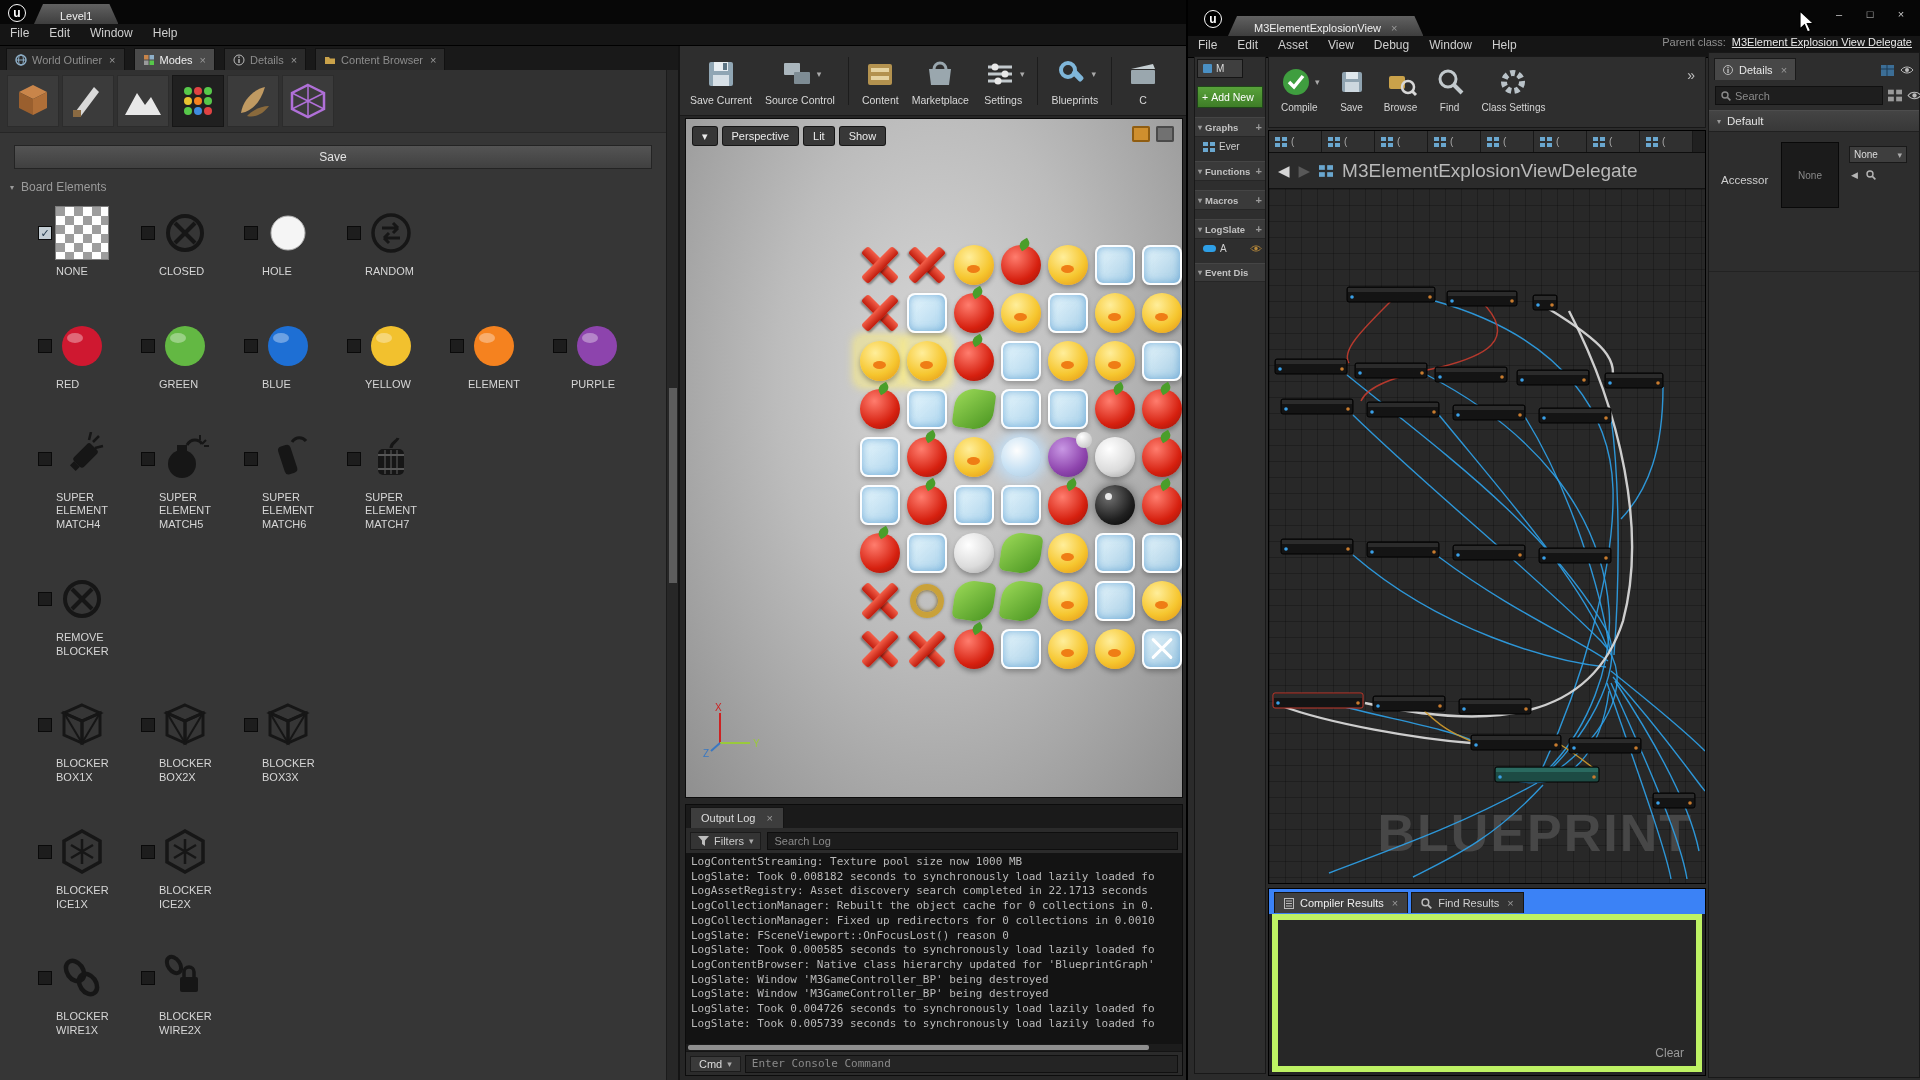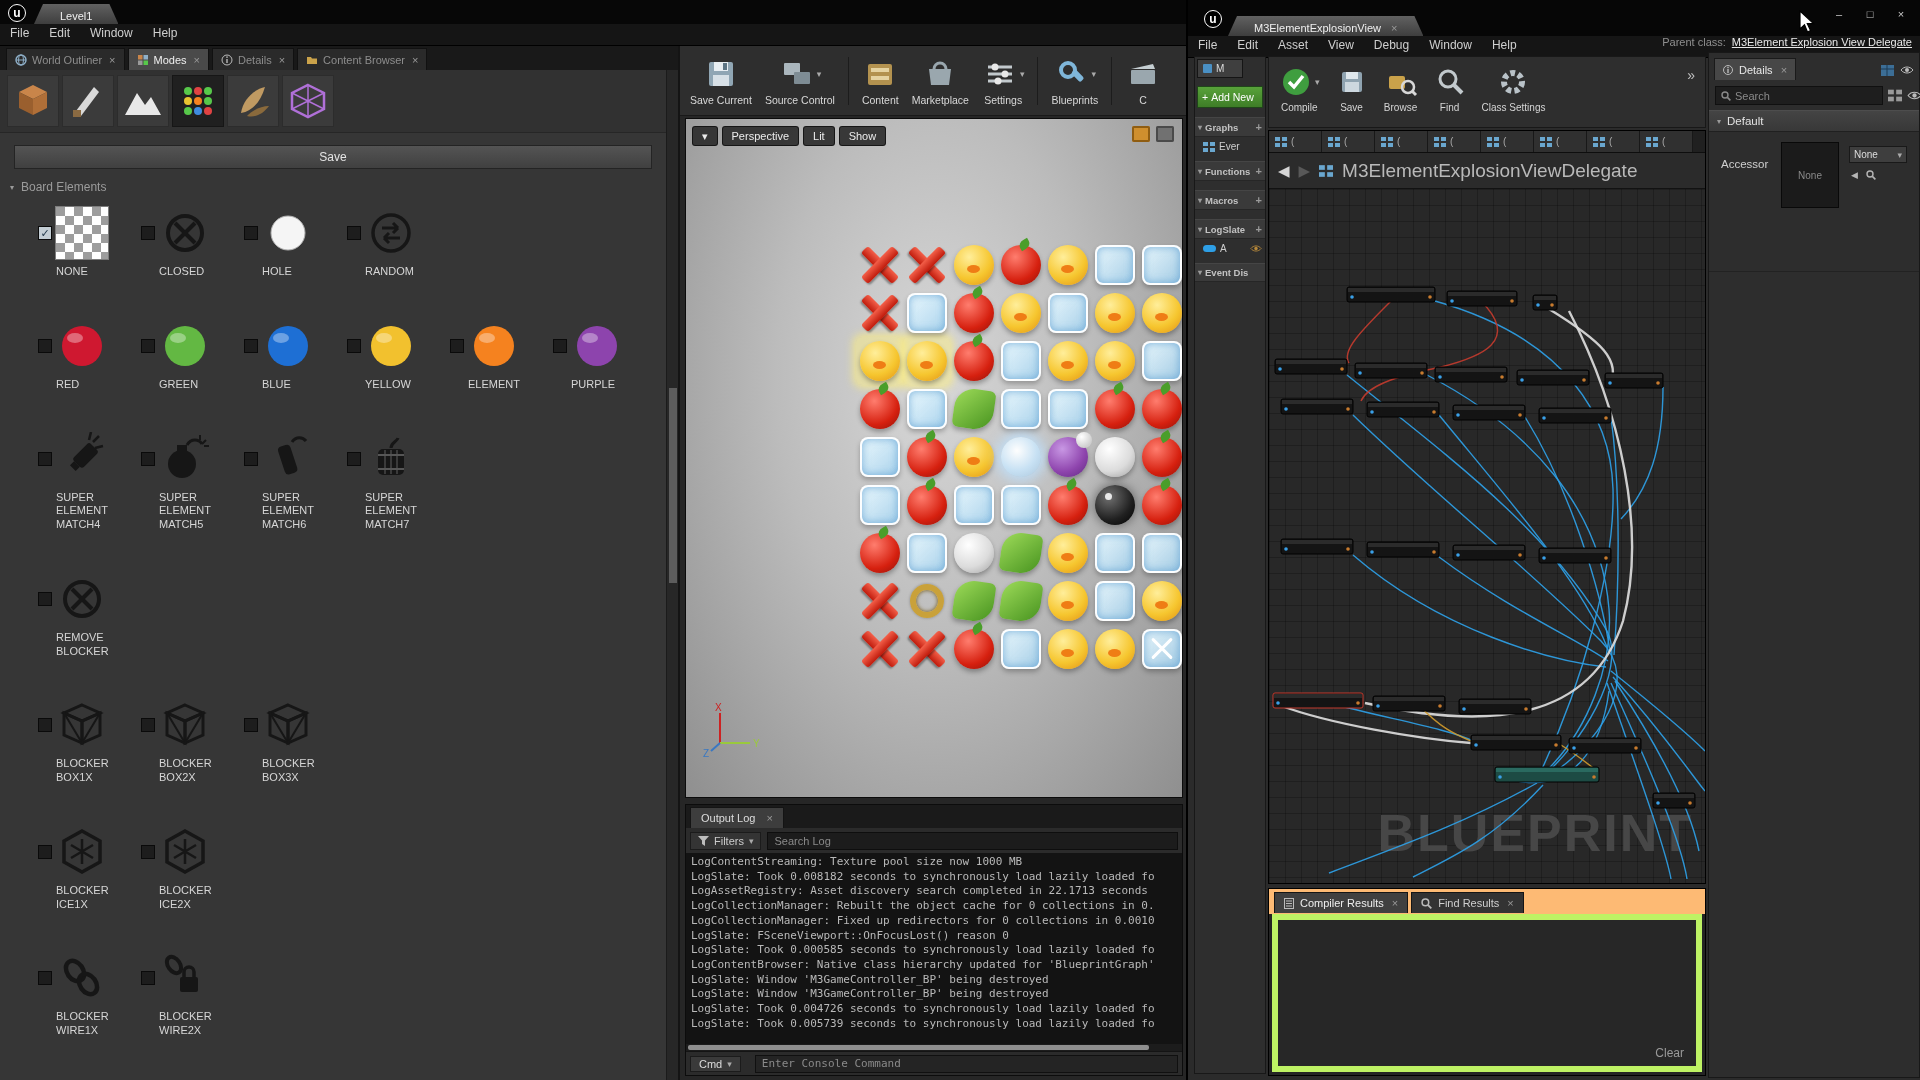--- a/index.html
+++ b/index.html
@@ -9,21 +9,21 @@
 input{outline:none;}
 input::placeholder{color:#8a8a8a;}
 
 
 .lw{position:absolute;left:0;top:0;width:1186px;height:1080px;background:#2f2f2f;}
 .lw-title{height:24px;background:#070707;display:flex;align-items:flex-end;}
 .ulogo{width:18px;height:18px;margin:2px 8px;border-radius:50%;background:#000;border:1.5px solid #fff;color:#fff;font-weight:bold;font-size:12px;display:flex;align-items:center;justify-content:center;flex:none;}
 .wtab{height:20px;padding:3px 26px 0;background:linear-gradient(#616161,#3e3e3e);clip-path:polygon(9px 0,calc(100% - 9px) 0,100% 100%,0 100%);color:#f0f0f0;font-size:11px;display:flex;gap:8px;align-items:center;}
 .lw-menu,.bw-menu{height:22px;background:#151515;display:flex;align-items:flex-start;border-bottom:1px solid #000;}
 .menu-item{padding:2px 10px;font-size:12px;color:#cfcfcf;}
-.lw-tabs{position:absolute;left:0;top:46px;width:682px;height:24px;background:#191919;display:flex;align-items:flex-end;gap:3px;padding-left:6px;}
+.lw-tabs{position:absolute;left:0;top:46px;width:682px;height:24px;background:#191919;display:flex;align-items:flex-end;gap:9px;padding-left:6px;}
 .ptab{height:22px;display:flex;align-items:center;gap:5px;padding:0 8px;background:#2a2a2a;color:#8d8d8d;font-size:11px;border:1px solid #111;border-bottom:none;white-space:nowrap;}
 .ptab.active{background:#4a4a4a;color:#efefef;text-align:center;}
 .tab-close{color:#999;font-size:11px;margin-left:2px;}
 .modes{position:absolute;left:0;top:70px;width:666px;height:1010px;background:#363636;overflow:hidden;}
 .tool-row{display:flex;gap:3px;padding:5px 7px;background:#313131;border-bottom:1px solid #262626;}
 .tool{width:52px;height:52px;display:flex;align-items:center;justify-content:center;background:#3b3b3b;border:1px solid #2c2c2c;}
 .tool.active{background:#202020;border-color:#161616;}
 .save-btn{margin:12px 14px 6px;height:24px;line-height:23px;text-align:center;background:linear-gradient(#545454,#404040);border:1px solid #242424;color:#e4e4e4;font-size:12px;}
 .sec-head{display:flex;gap:7px;padding:5px 10px 2px;color:#9b9b9b;font-size:12px;align-items:center;}
 #be-grid{padding:10px 0 0 38px;}
@@ -80,21 +80,21 @@
 
 .outlog{position:absolute;left:5px;top:758px;width:498px;bottom:4px;display:flex;flex-direction:column;background:#242424;border:1px solid #0c0c0c;}
 .ol-tabs{height:23px;background:#1a1a1a;display:flex;align-items:flex-end;padding-left:4px;flex:none;}
 .ol-tab{height:21px;background:#3d3d3d;color:#ddd;font-size:11px;display:flex;align-items:center;gap:9px;padding:0 10px;border:1px solid #141414;border-bottom:none;}
 .ol-filter{height:25px;display:flex;align-items:center;gap:6px;padding:2px 4px;background:#2b2b2b;flex:none;}
 .filters-btn{display:flex;align-items:center;gap:5px;color:#ccc;font-size:11px;padding:2px 7px;background:#343434;border:1px solid #1b1b1b;}
 .ol-search{flex:1;height:18px;background:#1c1c1c;border:1px solid #0e0e0e;color:#ccc;font-size:11px;padding:0 6px;}
 .ol-body{flex:1;background:#131313;font-family:"DejaVu Sans Mono",monospace;font-size:11px;line-height:14.7px;color:#b9b9b9;padding:2px 5px;overflow:hidden;white-space:nowrap;}
 .ol-hscroll{height:7px;background:#1c1c1c;position:relative;flex:none;}
 .ol-hthumb{position:absolute;left:2px;top:1px;height:5px;width:93%;background:#8f8f8f;border-radius:2px;}
-.ol-cmd{height:24px;display:flex;align-items:center;gap:14px;background:#2b2b2b;padding:2px 4px;border-top:1px solid #141414;flex:none;}
+.ol-cmd{height:24px;display:flex;align-items:center;gap:4px;background:#2b2b2b;padding:2px 4px;border-top:1px solid #141414;flex:none;}
 .cmd-btn{display:flex;gap:5px;align-items:center;background:#3a3a3a;border:1px solid #1b1b1b;color:#ddd;font-size:11px;padding:1px 8px;}
 .cmd-input{flex:1;height:18px;background:#242424;border:1px solid #101010;color:#bbb;font-size:11px;padding:0 6px;font-family:"DejaVu Sans Mono",monospace;}
 
 
 .bw{position:absolute;left:1186px;top:0;width:734px;height:1080px;background:#2b2b2b;border-left:2px solid #000;}
 .bw-title{height:36px;background:#060606;position:relative;display:flex;align-items:flex-end;}
 .bw-title .ulogo{position:absolute;left:8px;top:8px;}
 .bw-tab{margin-left:40px;}
 .win-btns{position:absolute;right:6px;top:6px;display:flex;gap:5px;}
 .wbtn{width:26px;height:18px;color:#c9c9c9;font-size:11px;text-align:center;line-height:17px;}
@@ -125,26 +125,26 @@
 #graph-svg{position:absolute;inset:0;z-index:2;width:100%;height:100%;}
 .details{position:absolute;left:520px;top:52px;width:212px;height:1026px;background:#2d2d2d;border:1px solid #181818;}
 .d-tabs{height:27px;display:flex;align-items:flex-end;gap:4px;padding:2px 5px 0;}
 .d-tab{height:22px;background:#474747;display:flex;align-items:center;gap:6px;padding:0 8px;font-size:11px;color:#e8e8e8;border:1px solid #1a1a1a;border-bottom:none;}
 .d-icons{margin-left:auto;display:flex;gap:6px;padding-bottom:4px;}
 .d-search-row{display:flex;gap:5px;padding:6px 6px 5px;align-items:center;}
 .d-searchwrap{flex:1;display:flex;align-items:center;gap:4px;background:#1e1e1e;border:1px solid #101010;height:19px;padding:0 5px;}
 .d-search{flex:1;background:none;border:none;color:#bbb;font-size:11px;min-width:0;}
 .d-sec{display:flex;gap:6px;background:linear-gradient(#444444,#383838);padding:4px 8px;font-size:11.5px;color:#e2e2e2;border-top:1px solid #4d4d4d;border-bottom:1px solid #202020;align-items:center;}
 .d-acc{position:relative;height:140px;border-bottom:1px solid #222;}
-.d-acc-label{position:absolute;left:12px;top:26px;font-size:11.5px;color:#cfcfcf;}
+.d-acc-label{position:absolute;left:12px;top:42px;font-size:11.5px;color:#cfcfcf;}
 .d-thumb{position:absolute;left:72px;top:10px;width:58px;height:66px;background:#1b1b1b;border:1px solid #090909;display:flex;align-items:center;justify-content:center;font-size:10px;color:#8a8a8a;}
 .d-dd{position:absolute;left:140px;top:14px;width:58px;height:17px;background:#3e3e3e;border:1px solid #191919;font-size:10px;color:#ddd;display:flex;align-items:center;justify-content:space-between;padding:0 4px;}
 .d-mini{position:absolute;left:142px;top:38px;display:flex;gap:8px;align-items:center;color:#b5b5b5;font-size:9px;}
 .bbot{position:absolute;left:80px;top:888px;width:438px;height:188px;background:#242424;border:1px solid #000;display:flex;flex-direction:column;}
-.btabs{height:25px;display:flex;gap:3px;padding:3px 5px 0;background:#fdba74;flex:none;}
+.btabs{height:25px;display:flex;gap:3px;padding:3px 5px 0;background:#3b82f6;flex:none;}
 .btab{height:21px;display:flex;align-items:center;gap:6px;padding:0 9px;background:#333;font-size:11px;color:#cfcfcf;border:1px solid #151515;border-bottom:none;}
 .btab.active{background:#404040;color:#eee;}
 .bbody{flex:1;background:#272727;margin:0 3px 3px;border:6px solid #bef264;position:relative;}
 .clear-btn{position:absolute;right:12px;bottom:6px;color:#9a9a9a;font-size:12px;}
 .cursor{position:absolute;left:1797px;top:10px;z-index:99;}
 </style>
 </head>
 <body>
 
 <div id="stage">

